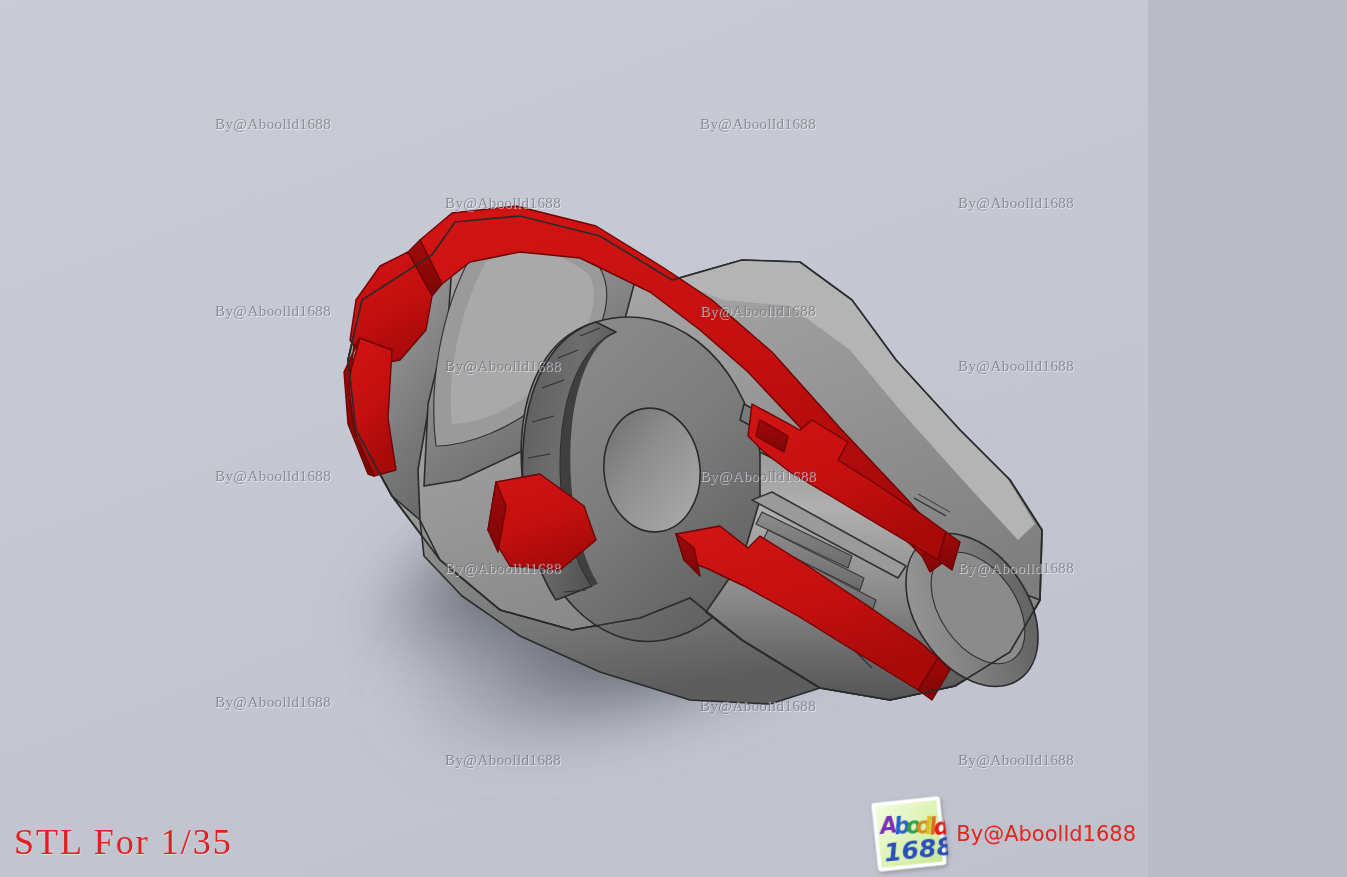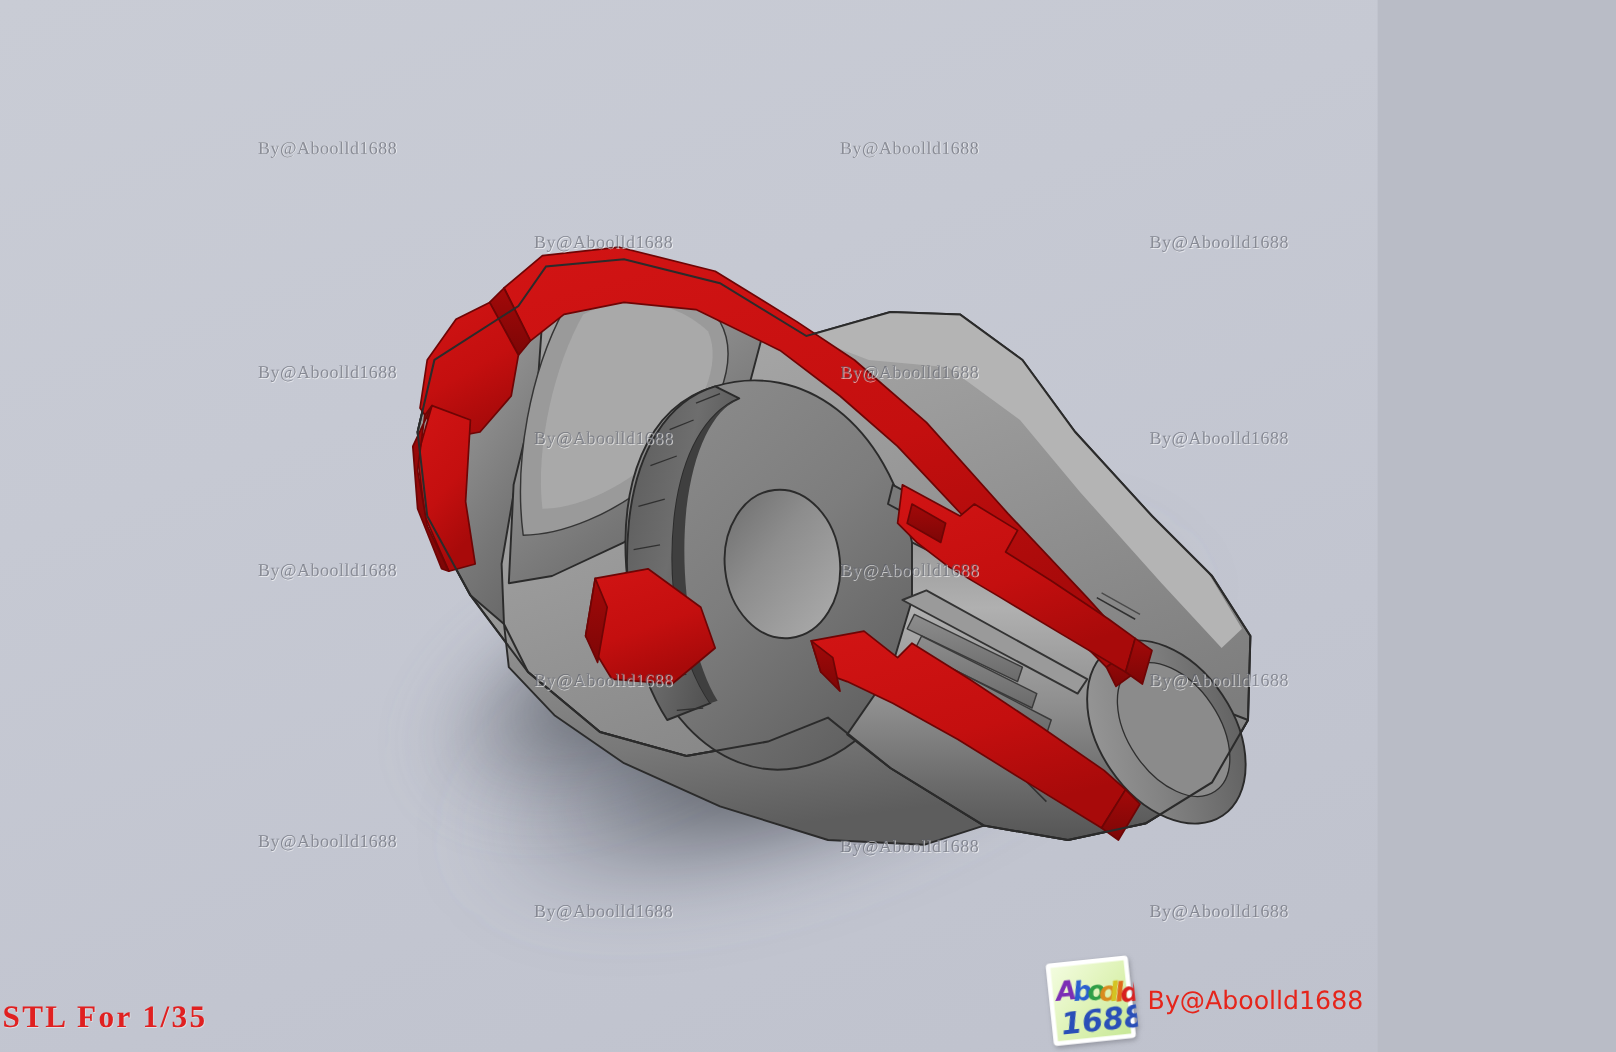--- a/index.html
+++ b/index.html
@@ -39,30 +39,29 @@
     left: 0; top: 0;
     width: 1347px;
     height: 877px;
     z-index: 20;
   }
   #model-svg { display: block; }
 
   
   #stl-caption {
     position: absolute;
-    left: 2px;
+    left: 14px;
     bottom: 14px;
     z-index: 60;
     font-family: "Liberation Serif", serif;
-    font-size: 26px;
+    font-size: 36px;
     letter-spacing: 2px;
     color: #e02020;
     text-shadow: 0.6px 0.6px 0 rgba(255,255,255,0.45);
     white-space: nowrap;
-    font-weight: bold;
   }
 
   
   #branding {
     position: absolute;
     right: 12px;
     bottom: 6px;
     z-index: 60;
     display: flex;
     align-items: center;

